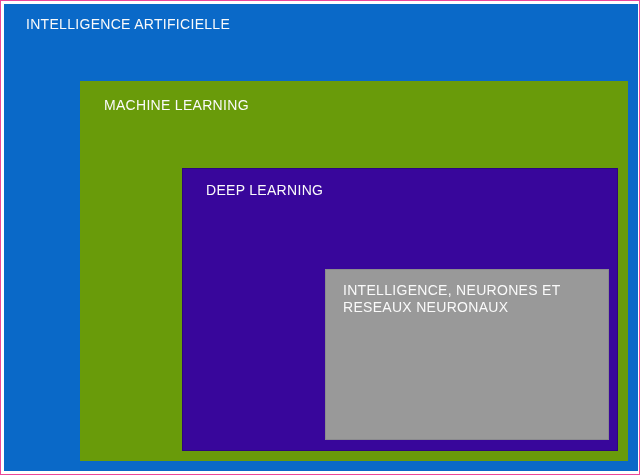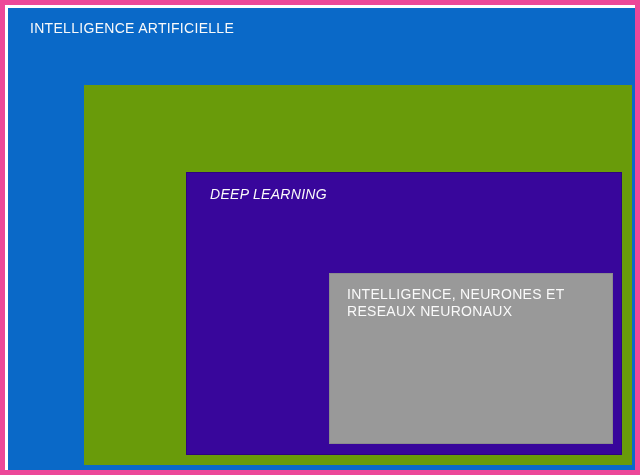--- a/index.html
+++ b/index.html
@@ -7,57 +7,58 @@
     padding: 0;
     background: #ffffff;
     font-family: "Liberation Sans", "DejaVu Sans", sans-serif;
   }
   .canvas {
     position: relative;
     width: 640px;
     height: 475px;
     box-sizing: border-box;
     background: #ffffff;
-    border: 5px solid #ec4899;
+    border: 1px solid #ec4899;
     overflow: hidden;
   }
   .layer {
     position: absolute;
     box-sizing: border-box;
   }
   .layer-ia   { left: 3px;   top: 3px;   width: 634px; height: 467px; }
   .layer-ml   { left: 79px;  top: 80px;  width: 548px; height: 380px; }
   .layer-dl   { left: 181px; top: 167px; width: 436px; height: 283px; border: 1px solid rgba(0,0,0,0.18); }
   .layer-algo { left: 324px; top: 268px; width: 284px; height: 171px; border: 1px solid #8b8b8e; }
   .layer-label {
     position: absolute;
     color: #fafafa;
     font-size: 14px;
     letter-spacing: 0.3px;
     line-height: 17px;
     white-space: nowrap;
   }
   .label-ia   { left: 25px;  top: 15px;  }
   .label-ml   { left: 103px; top: 96px;  }
-  .label-dl   { left: 205px; top: 181px; font-style: italic; }
+  .label-dl   { left: 205px; top: 181px; }
   .label-algo { left: 342px; top: 281px; width: 252px; white-space: normal; }
 </style>
 </head>
 <body>
 
 <div class="canvas">
 
   <div class="layer layer-ia" style="background-color: rgb(10, 105, 200);"></div>
 
   <div class="layer layer-ml" style="background-color: rgb(105, 155, 10);"></div>
 
   <div class="layer layer-dl" style="background-color: rgb(56, 6, 155);"></div>
 
   <div class="layer layer-algo" style="background-color: rgb(153, 153, 153);"></div>
 
   <div class="layer-label label-ia">INTELLIGENCE ARTIFICIELLE</div>
 
+  <div class="layer-label label-ml">MACHINE LEARNING</div>
 
   <div class="layer-label label-dl">DEEP LEARNING</div>
 
   <div class="layer-label label-algo">INTELLIGENCE, NEURONES ET RESEAUX NEURONAUX</div>
 
 </div>
 
 </body></html>

